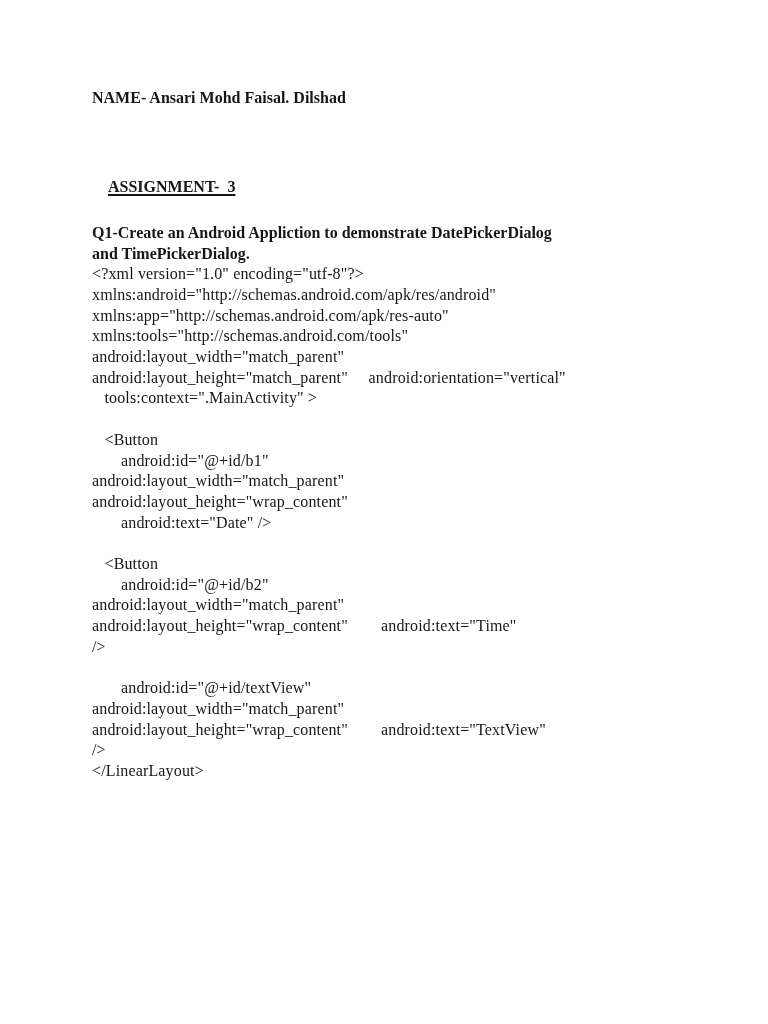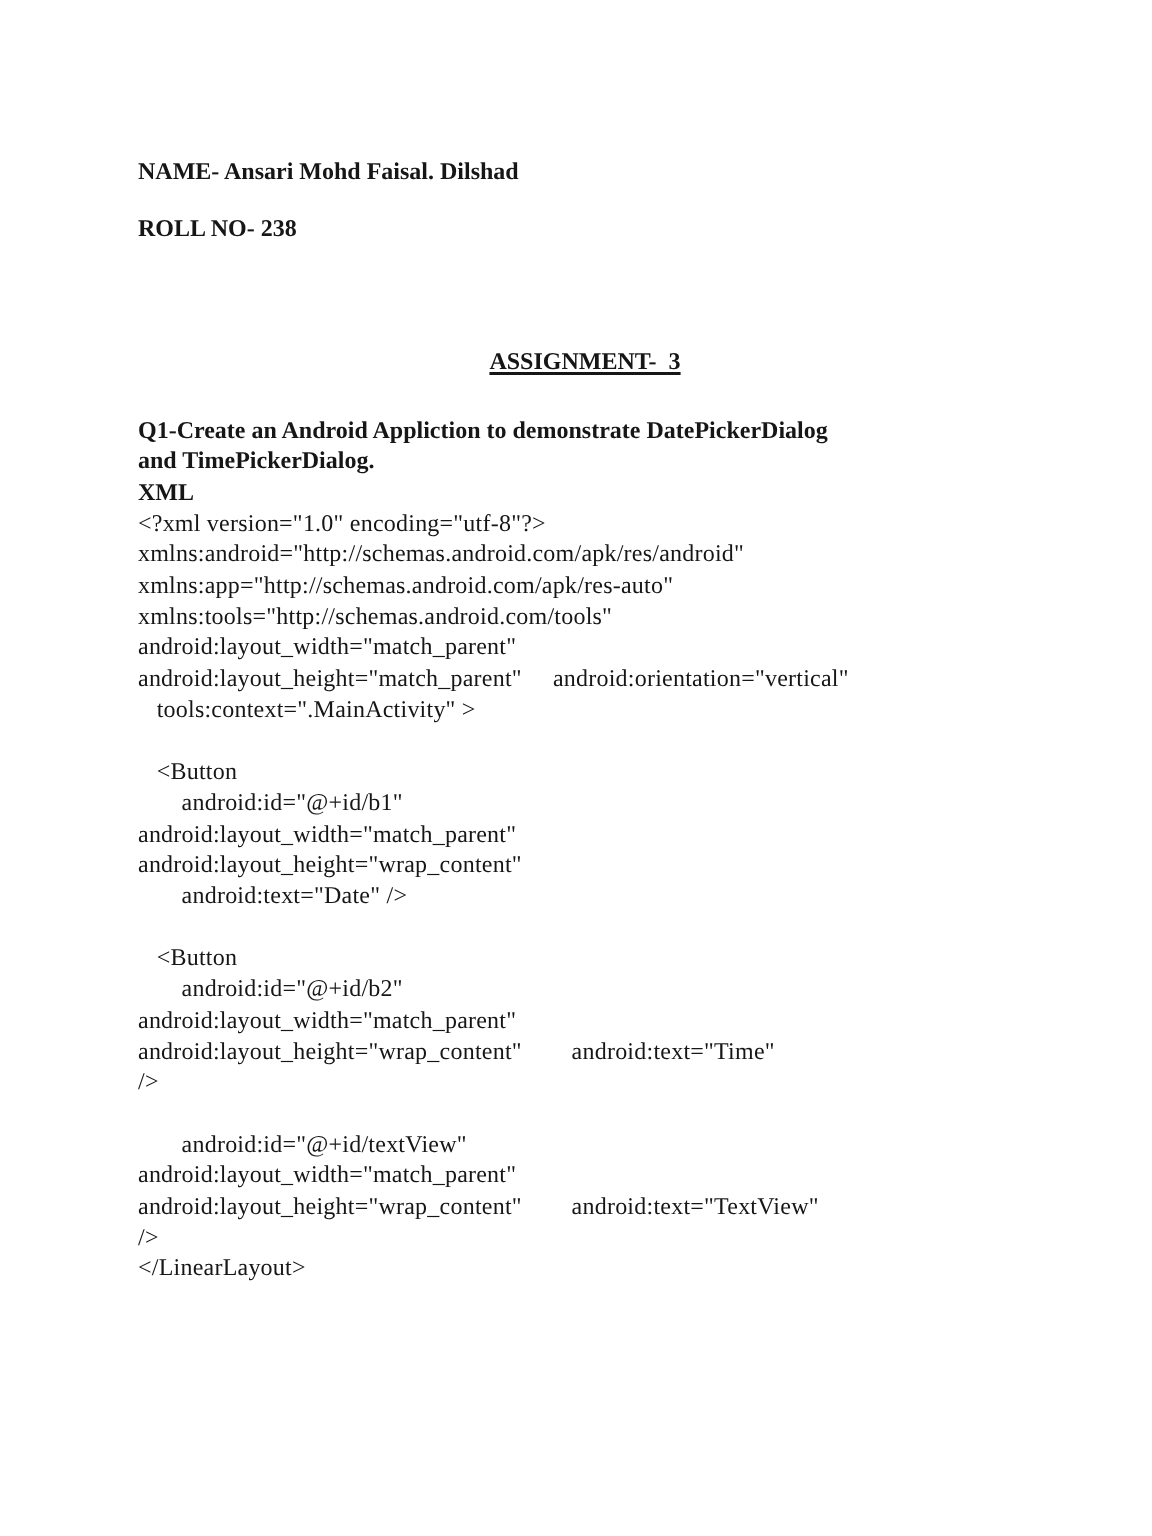--- a/index.html
+++ b/index.html
@@ -13,23 +13,22 @@
     height: 1024px;
     background: #ffffff;
     color: #161616;
     font-family: "Liberation Serif", "DejaVu Serif", serif;
     font-size: 16px;
     line-height: 20.7px;
     box-sizing: border-box;
     padding: 88px 96px 0 92px;
     overflow: hidden;
   }
-  .bold { font-weight: bold; margin-top: 17px; }
+  .bold { font-weight: bold; }
   .center {
-    text-align: center;
     white-space: pre;
   }
   .underline {
     text-decoration: underline;
     text-decoration-thickness: 1.5px;
     text-underline-offset: 2px;
   }
   .title-assignment { margin-top: 48px; }
   .title-set { margin-top: 23px; }
   .question { margin-top: 4px; }
@@ -39,32 +38,30 @@
     letter-spacing: 0.15px;
   }
 </style>
 </head>
 <body>
 
 <div class="page">
 
   <div class="header">
     <div class="bold">NAME- Ansari Mohd Faisal. Dilshad</div>
-    <div class="bold">ROLL NO- 238</div>
   </div>
 
   <div class="center title-assignment">
     <span class="bold underline">ASSIGNMENT-  3</span>
   </div>
 
 
   <div class="question bold">
     <div>Q1-Create an Android Appliction to demonstrate DatePickerDialog</div>
     <div>and TimePickerDialog.</div>
-    <div>XML</div>
   </div>
 
   <div class="code" id="code-block">
       <div class="code-line">&lt;?xml version="1.0" encoding="utf-8"?&gt;</div>
       <div class="code-line">xmlns:android="http://schemas.android.com/apk/res/android"</div>
       <div class="code-line">xmlns:app="http://schemas.android.com/apk/res-auto"</div>
       <div class="code-line">xmlns:tools="http://schemas.android.com/tools"</div>
       <div class="code-line">android:layout_width="match_parent"</div>
       <div class="code-line">android:layout_height="match_parent"     android:orientation="vertical"</div>
       <div class="code-line">   tools:context=".MainActivity" &gt;</div>

